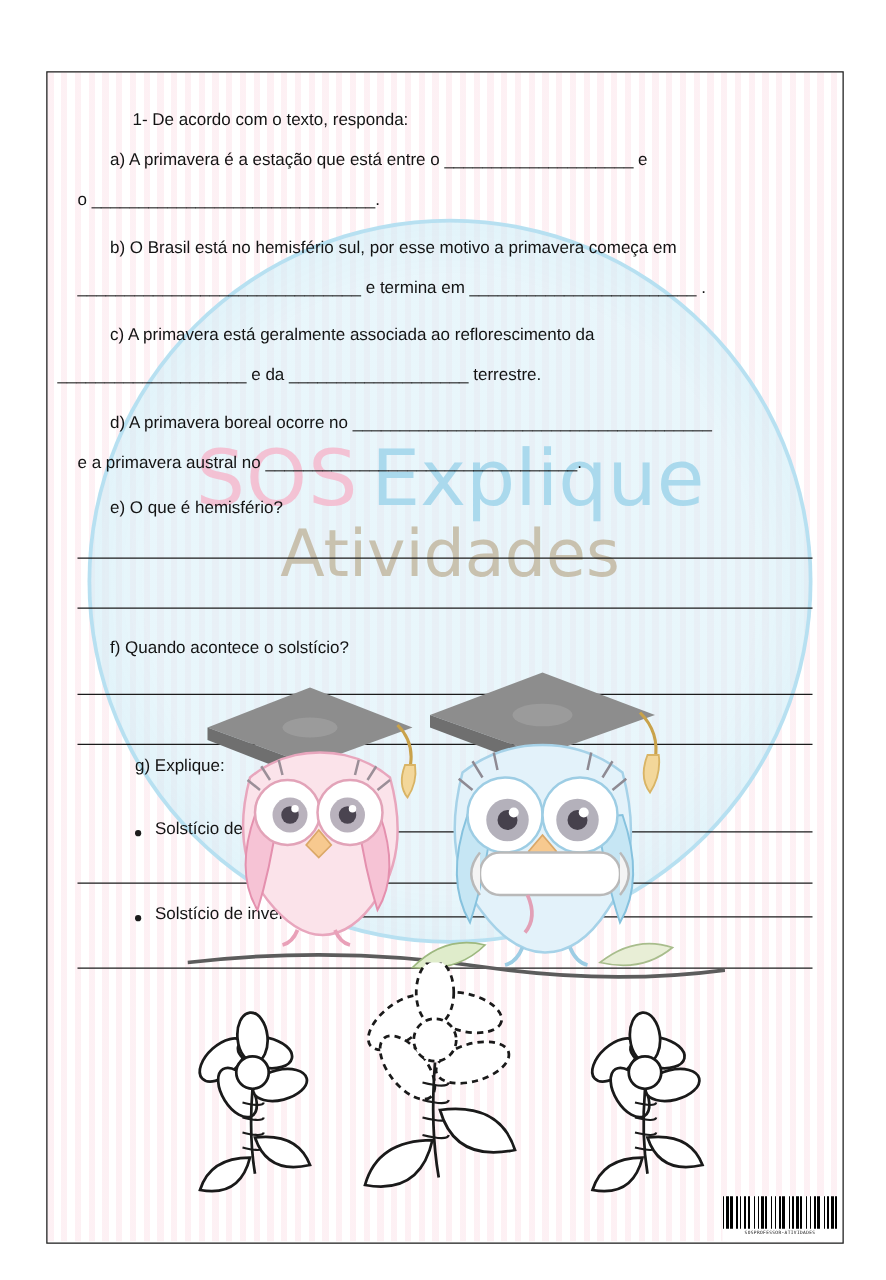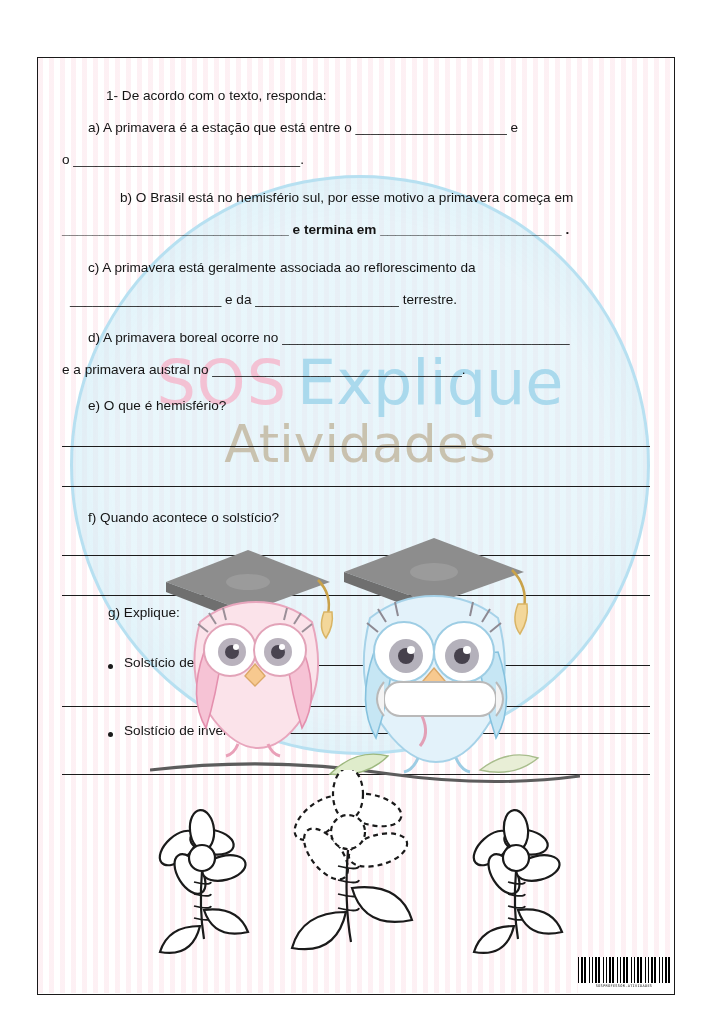--- a/index.html
+++ b/index.html
@@ -145,25 +145,25 @@
     <div id="wm-ativ">Atividades</div>
   </div>
 
   <div id="content">
 
     <div class="q" style="left:68px; top:30px; font-weight:400;">1- De acordo com o texto, responda:</div>
 
     <div class="q" style="left:24px; top:94px;">o ______________________________.</div>
     <div class="q" style="left:50px; top:62px;">a) A primavera é a estação que está entre o ____________________ e</div>
 
-    <div class="q" style="left:50px; top:132px;padding-left:32px;">b) O Brasil está no hemisfério sul, por esse motivo a primavera começa em</div>
-    <div class="q" style="left:24px; top:164px;font-weight:bold;">______________________________ e termina em ________________________ .</div>
+    <div class="q" style="left:50px; top:132px;">b) O Brasil está no hemisfério sul, por esse motivo a primavera começa em</div>
+    <div class="q" style="left:24px; top:164px;">______________________________ e termina em ________________________ .</div>
 
     <div class="q" style="left:50px; top:202px;">c) A primavera está geralmente associada ao reflorescimento da</div>
-    <div class="q" style="left:32px; top:234px;">____________________ e da ___________________ terrestre.</div>
+    <div class="q" style="left:8px; top:234px;">____________________ e da ___________________ terrestre.</div>
 
     <div class="q" style="left:50px; top:272px;">d) A primavera boreal ocorre no ______________________________________</div>
     <div class="q" style="left:24px; top:304px;">e a primavera austral no _________________________________.</div>
 
     <div class="q" style="left:50px; top:340px;">e) O que é hemisfério?</div>
     <div class="rule" style="left:24px; top:388px; width:588px;"></div>
     <div class="rule" style="left:24px; top:428px; width:588px;"></div>
 
     <div class="q" style="left:50px; top:452px;">f) Quando acontece o solstício?</div>
     <div class="rule" style="left:24px; top:497px; width:588px;"></div>

